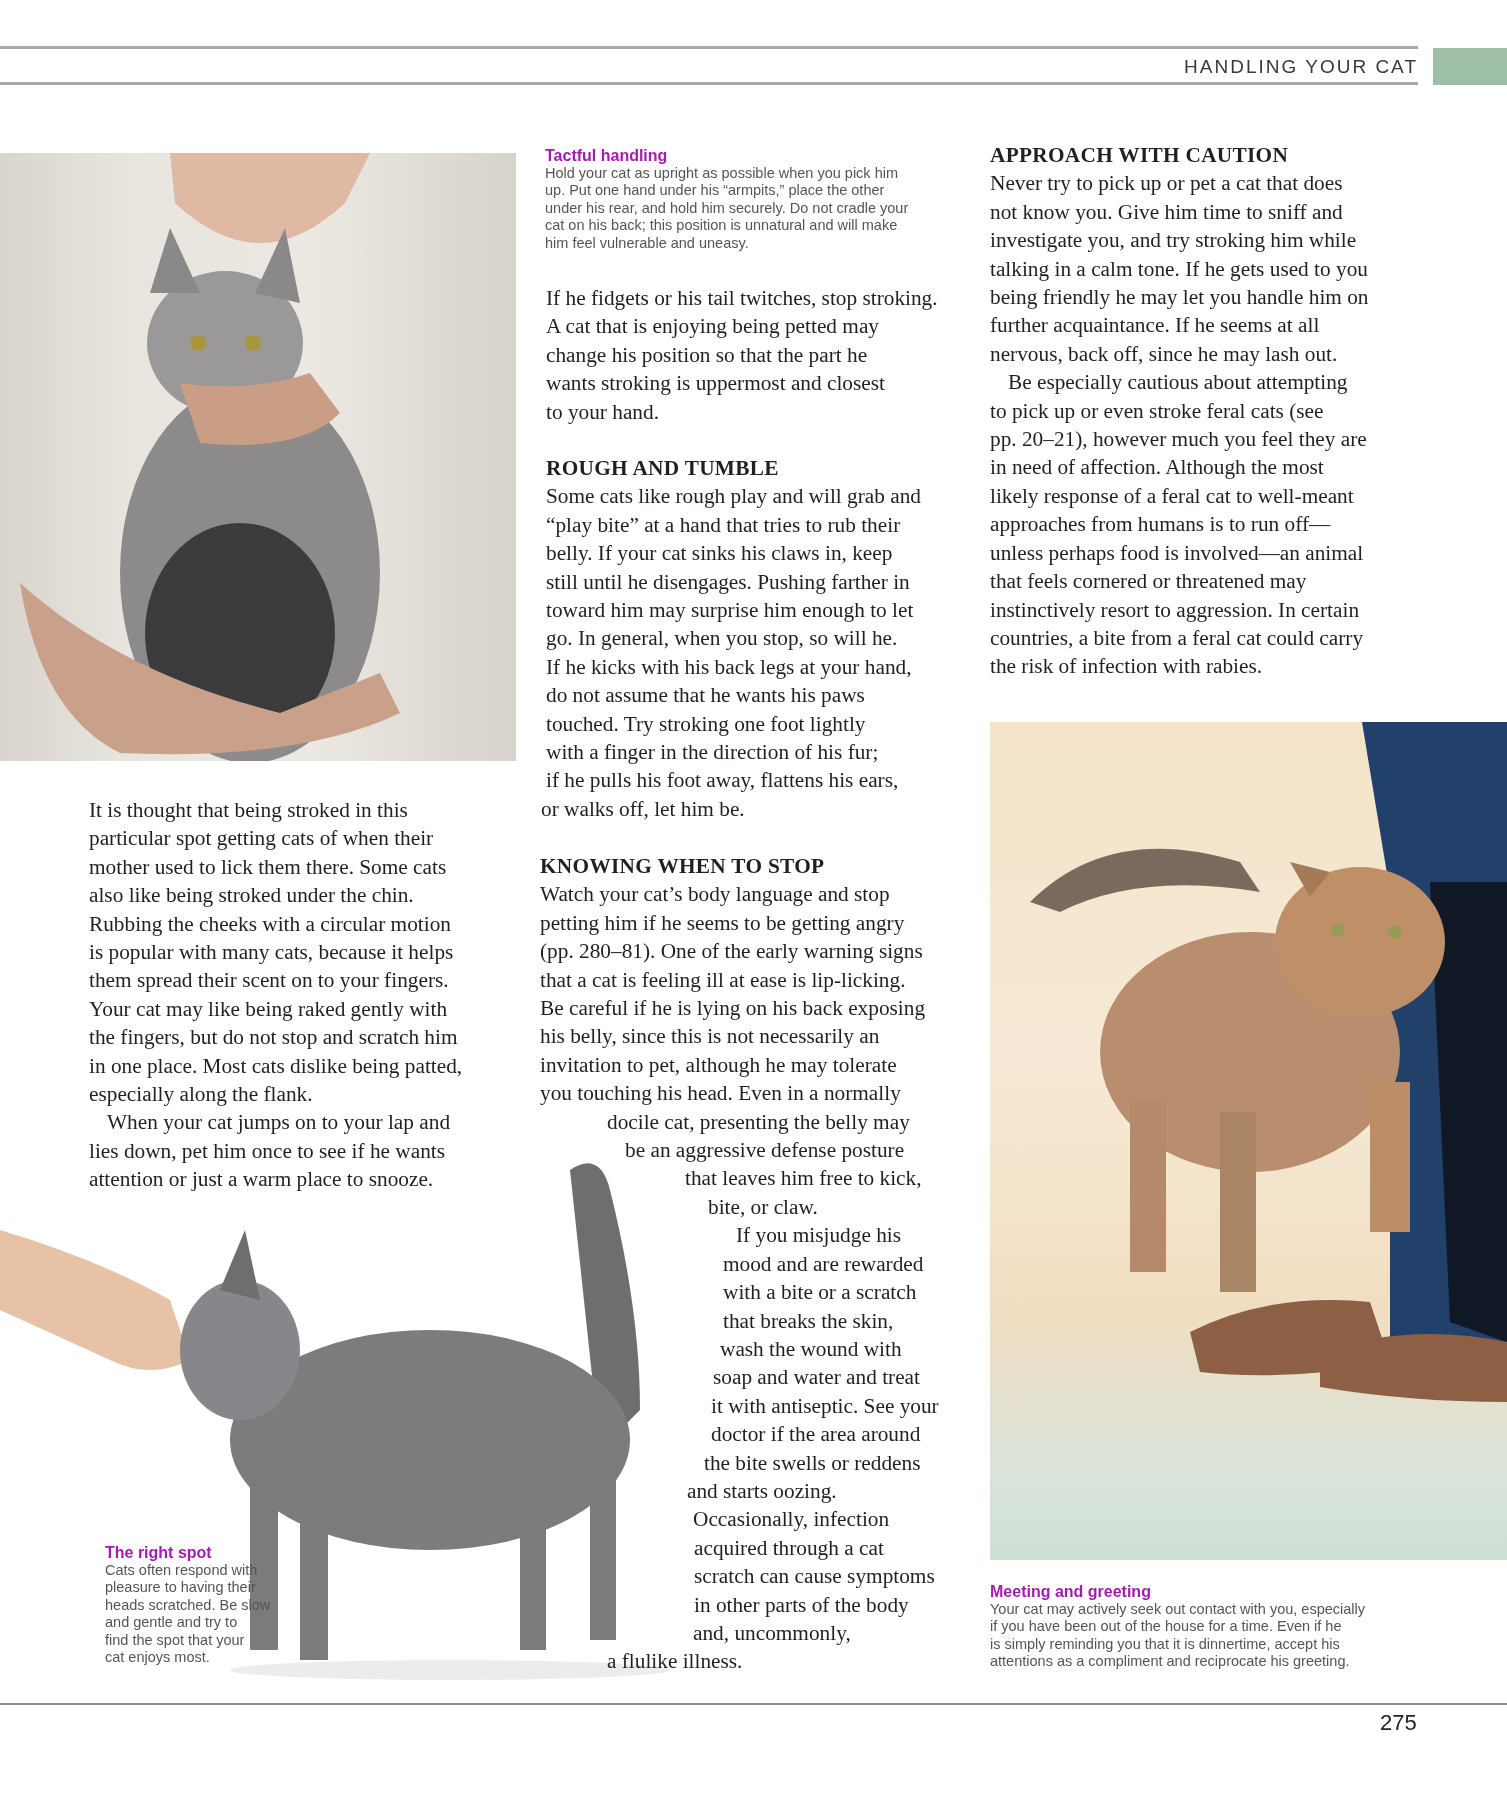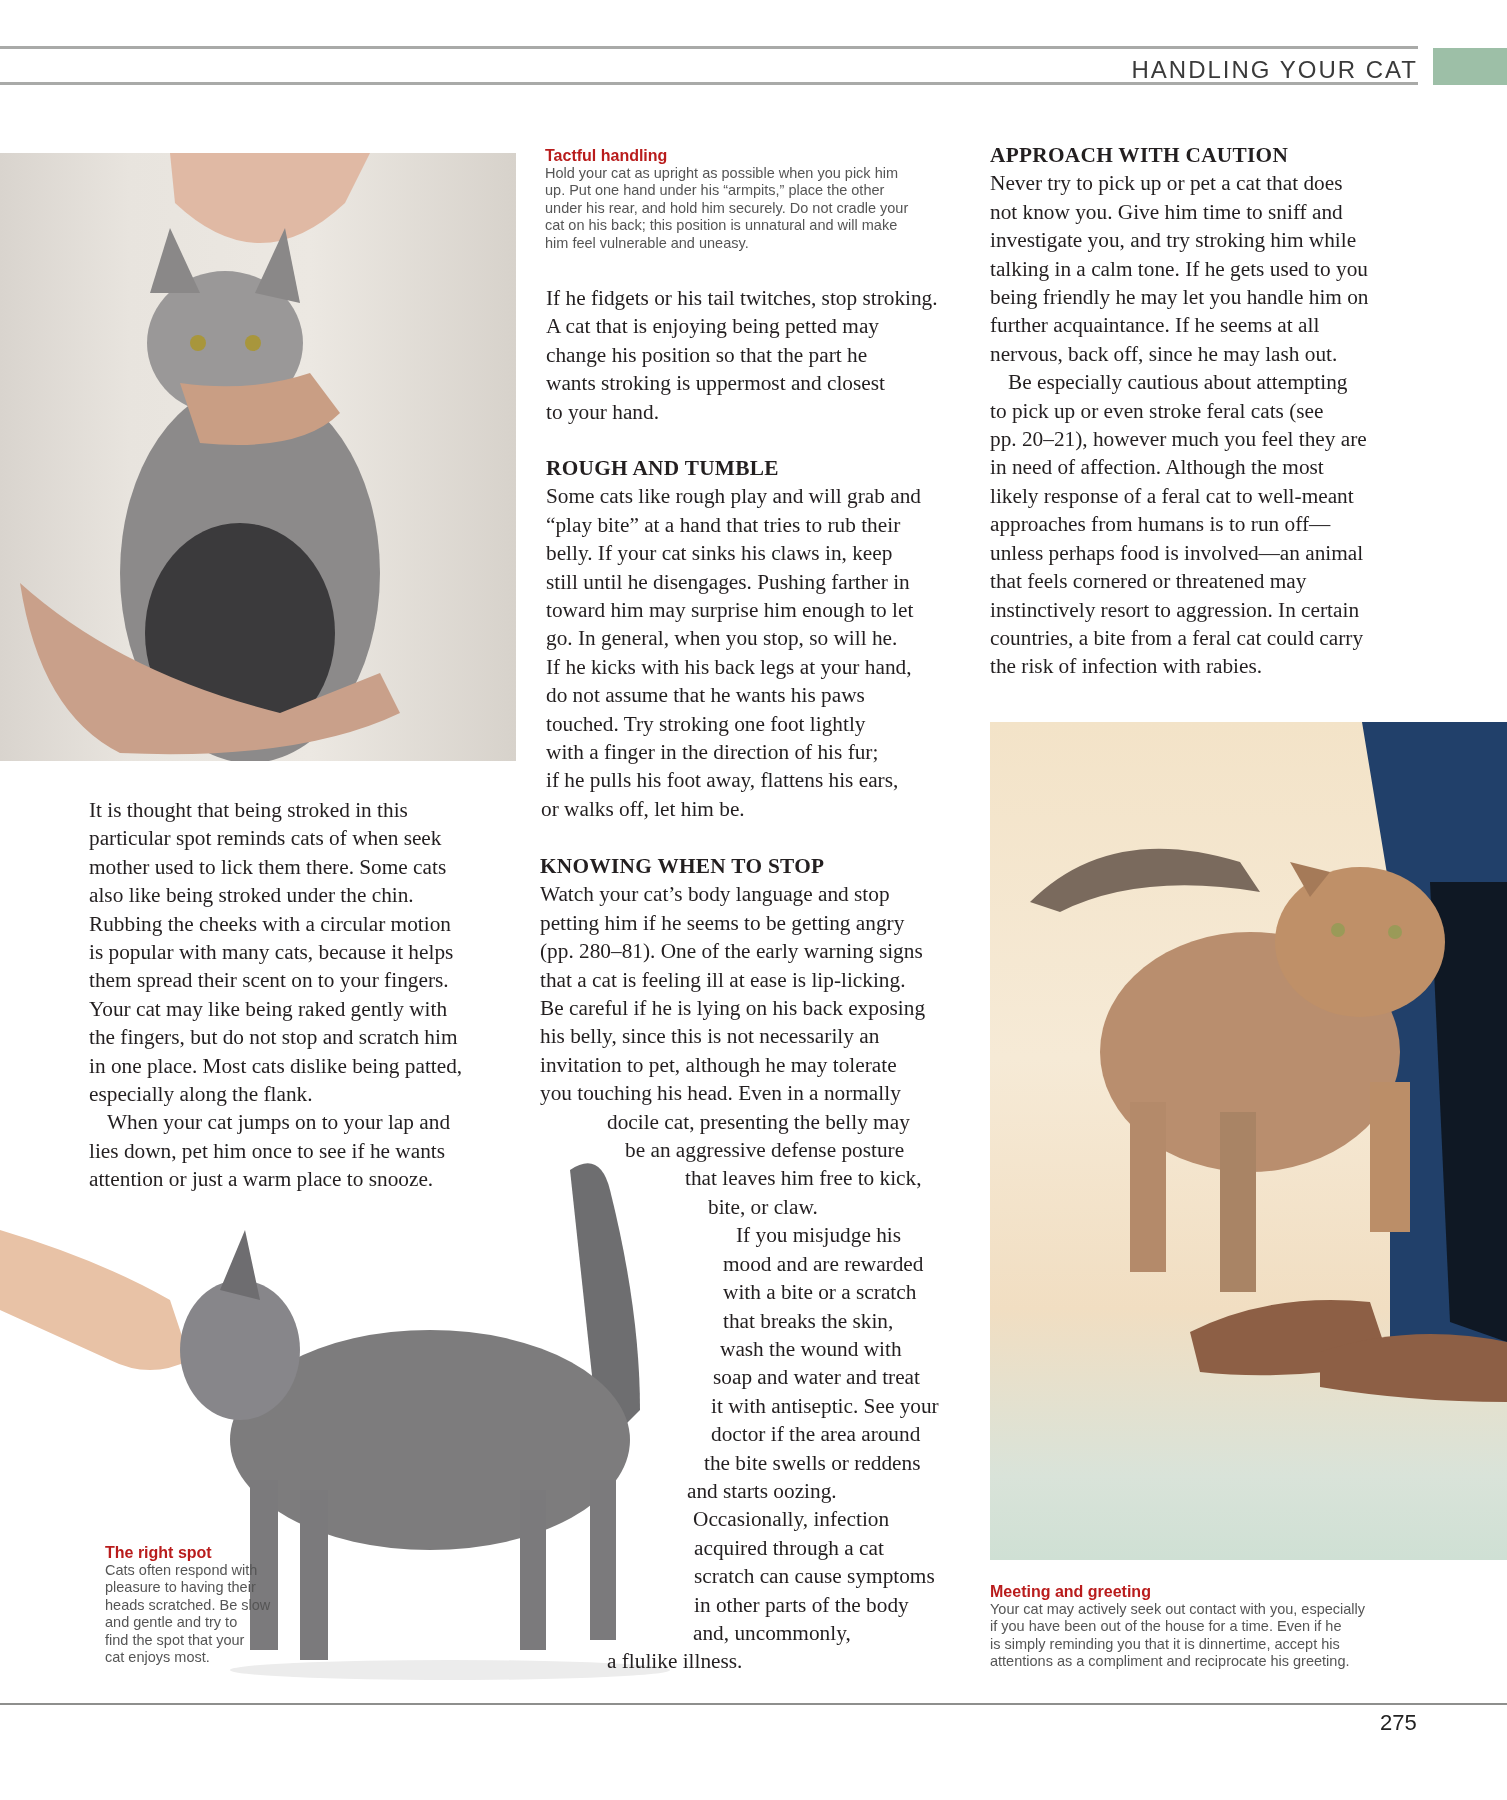--- a/index.html
+++ b/index.html
@@ -9,21 +9,21 @@
     color: #231f20;
   }
   .rule { position: absolute; left: 0; height: 3px; background: #a9aaa8; }
   .rule.top1 { top: 46px; width: 1418px; }
   .rule.top2 { top: 82px; width: 1418px; }
   .rule.bottom { top: 1703px; width: 1507px; height: 2px; background: #8e8f8d; }
   .tab-block { position: absolute; left: 1433px; top: 48px; width: 74px; height: 37px; background: #9dbfa7; }
   .running-head {
     position: absolute; right: 89px; top: 56px;
     font-family: "Liberation Sans", "DejaVu Sans", sans-serif;
-    font-size: 24px; letter-spacing: 2px; color: #3a3a3a;
+    font-size: 19px; letter-spacing: 2px; color: #3a3a3a;
   }
   .page-number {
     position: absolute; left: 1380px; top: 1710px;
     font-family: "Liberation Sans", "DejaVu Sans", sans-serif;
     font-size: 22px; color: #222;
   }
 
   
   .photo { position: absolute; overflow: hidden; }
   .photo-held {
@@ -36,21 +36,21 @@
   }
   .photo-scratch {
     left: 0; top: 1150px; width: 700px; height: 540px;
     background: transparent;
   }
 
   
   .body-text { position: absolute; font-size: 21.3px; line-height: 28.4px; color: #231f20; }
   .heading { font-size: 21.3px; font-weight: bold; letter-spacing: 0.3px; margin: 0; }
   .caption { position: absolute; font-family: "Liberation Sans", "DejaVu Sans", sans-serif; color: #555; }
-  .caption .cap-title { font-weight: bold; color: #b91c1c; font-size: 16px; line-height: 19px; }
+  .caption .cap-title { font-weight: bold; color: #a21caf; font-size: 16px; line-height: 19px; }
   .caption .cap-body { font-size: 14.5px; line-height: 17.4px; }
 
   .line { display: block; white-space: nowrap; }
 </style>
 </head>
 <body>
 
 <div class="rule top1"></div>
 <div class="rule top2"></div>
 <div class="tab-block"></div>
@@ -148,21 +148,21 @@
   <span class="line" style="margin-left:153px;">Occasionally, infection</span>
   <span class="line" style="margin-left:154px;">acquired through a cat</span>
   <span class="line" style="margin-left:154px;">scratch can cause symptoms</span>
   <span class="line" style="margin-left:154px;">in other parts of the body</span>
   <span class="line" style="margin-left:153px;">and, uncommonly,</span>
   <span class="line" style="margin-left:67px;">a flulike illness.</span>
 </div>
 
 <div class="body-text" style="left:89px; top:796px;">
   <span class="line">It is thought that being stroked in this</span>
-  <span class="line">particular spot reminds cats of when seek</span>
+  <span class="line">particular spot getting cats of when their</span>
   <span class="line">mother used to lick them there. Some cats</span>
   <span class="line">also like being stroked under the chin.</span>
   <span class="line">Rubbing the cheeks with a circular motion</span>
   <span class="line">is popular with many cats, because it helps</span>
   <span class="line">them spread their scent on to your fingers.</span>
   <span class="line">Your cat may like being raked gently with</span>
   <span class="line">the fingers, but do not stop and scratch him</span>
   <span class="line">in one place. Most cats dislike being patted,</span>
   <span class="line">especially along the flank.</span>
   <span class="line" style="margin-left:18px;">When your cat jumps on to your lap and</span>

